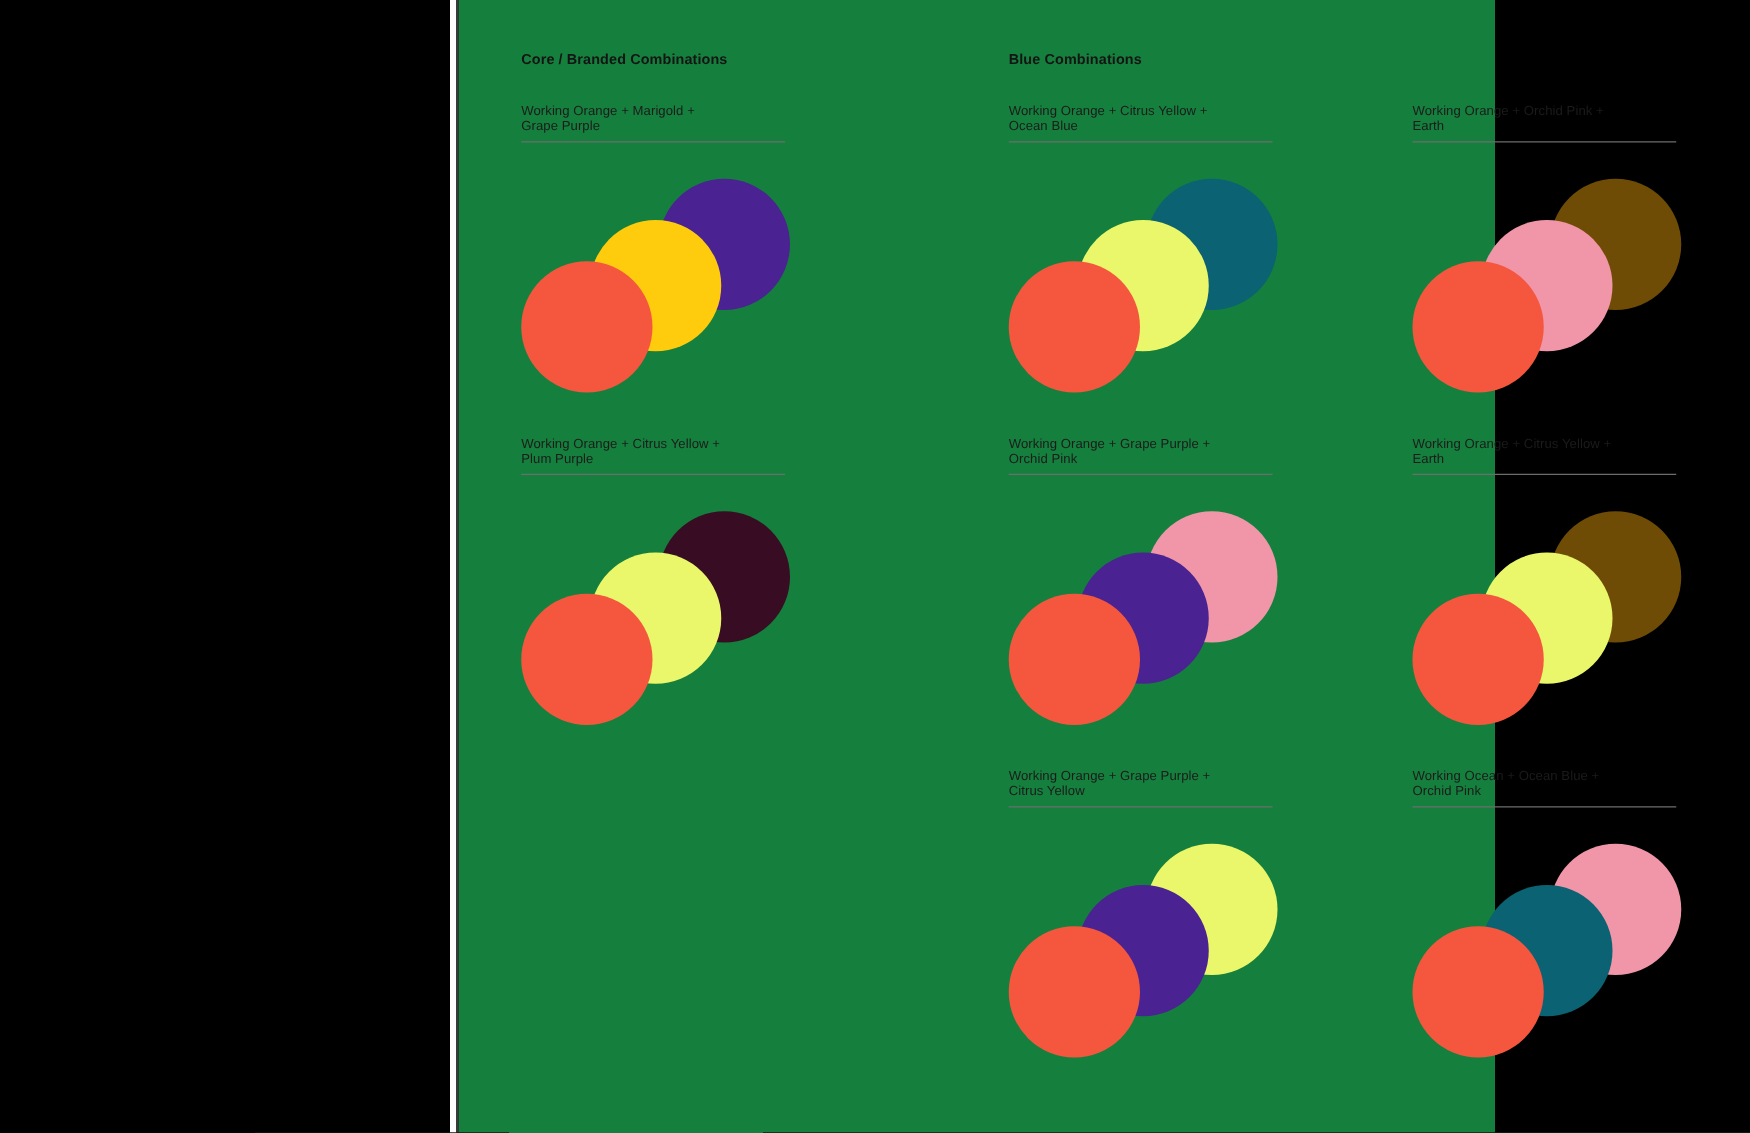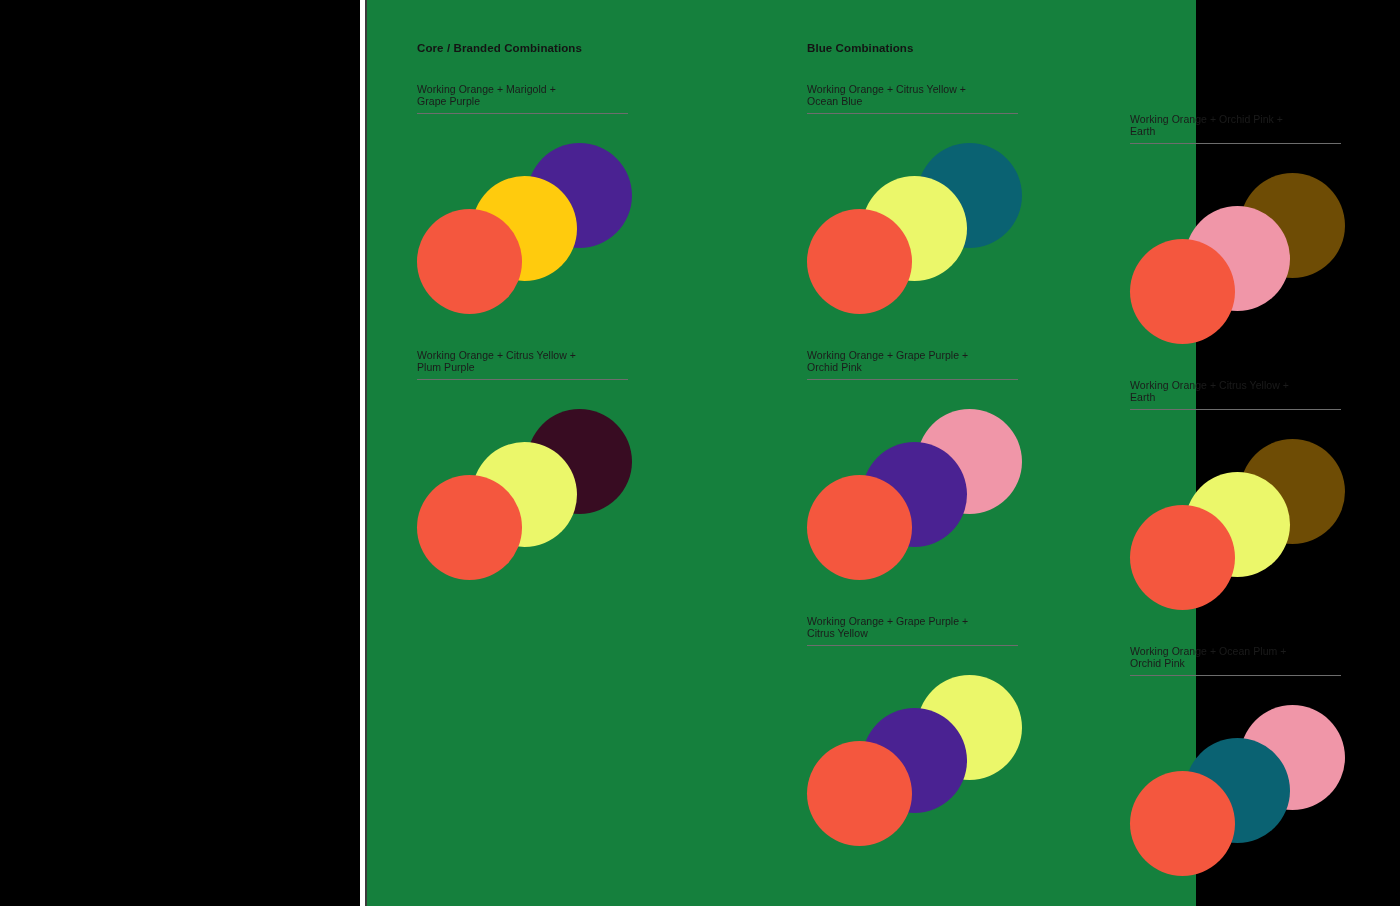--- a/index.html
+++ b/index.html
@@ -74,21 +74,21 @@
   .circle.i0 { left:0px;   bottom:0px;  z-index:3; }
   .circle.i1 { left:55px;  bottom:33px; z-index:2; }
   .circle.i2 { left:110px; bottom:66px; z-index:1; }
 
   
   .c-r1 { top:84px; }
   .c-r2 { top:350px; }
   .c-r3 { top:616px; }
   .col1 { left:50px; }
   .col2 { left:440px; }
-  .col3 { left:763px;margin-top:30px; }
+  .col3 { left:763px; }
 </style>
 </head>
 <body>
 
 <div id="root">
 
   <div class="left-panel"></div>
   <div class="gutter-gap"></div>
   <div class="gutter-line"></div>
 
@@ -169,21 +169,21 @@
 Earth</div>
       <div class="combo-rule"></div>
       <div class="swatch">
         <div class="circle i0" style="background: rgb(244, 87, 62);"></div>
         <div class="circle i1" style="background: rgb(235, 247, 106);"></div>
         <div class="circle i2" style="background: rgb(110, 76, 5);"></div>
       </div>
     </div>
 
     <div class="combo col3 c-r3">
-      <div class="combo-label">Working Orange + Ocean Plum +
+      <div class="combo-label">Working Ocean + Ocean Blue +
 Orchid Pink</div>
       <div class="combo-rule"></div>
       <div class="swatch">
         <div class="circle i0" style="background: rgb(244, 87, 62);"></div>
         <div class="circle i1" style="background: rgb(10, 98, 114);"></div>
         <div class="circle i2" style="background: rgb(240, 150, 168);"></div>
       </div>
     </div>
 
   </div>

